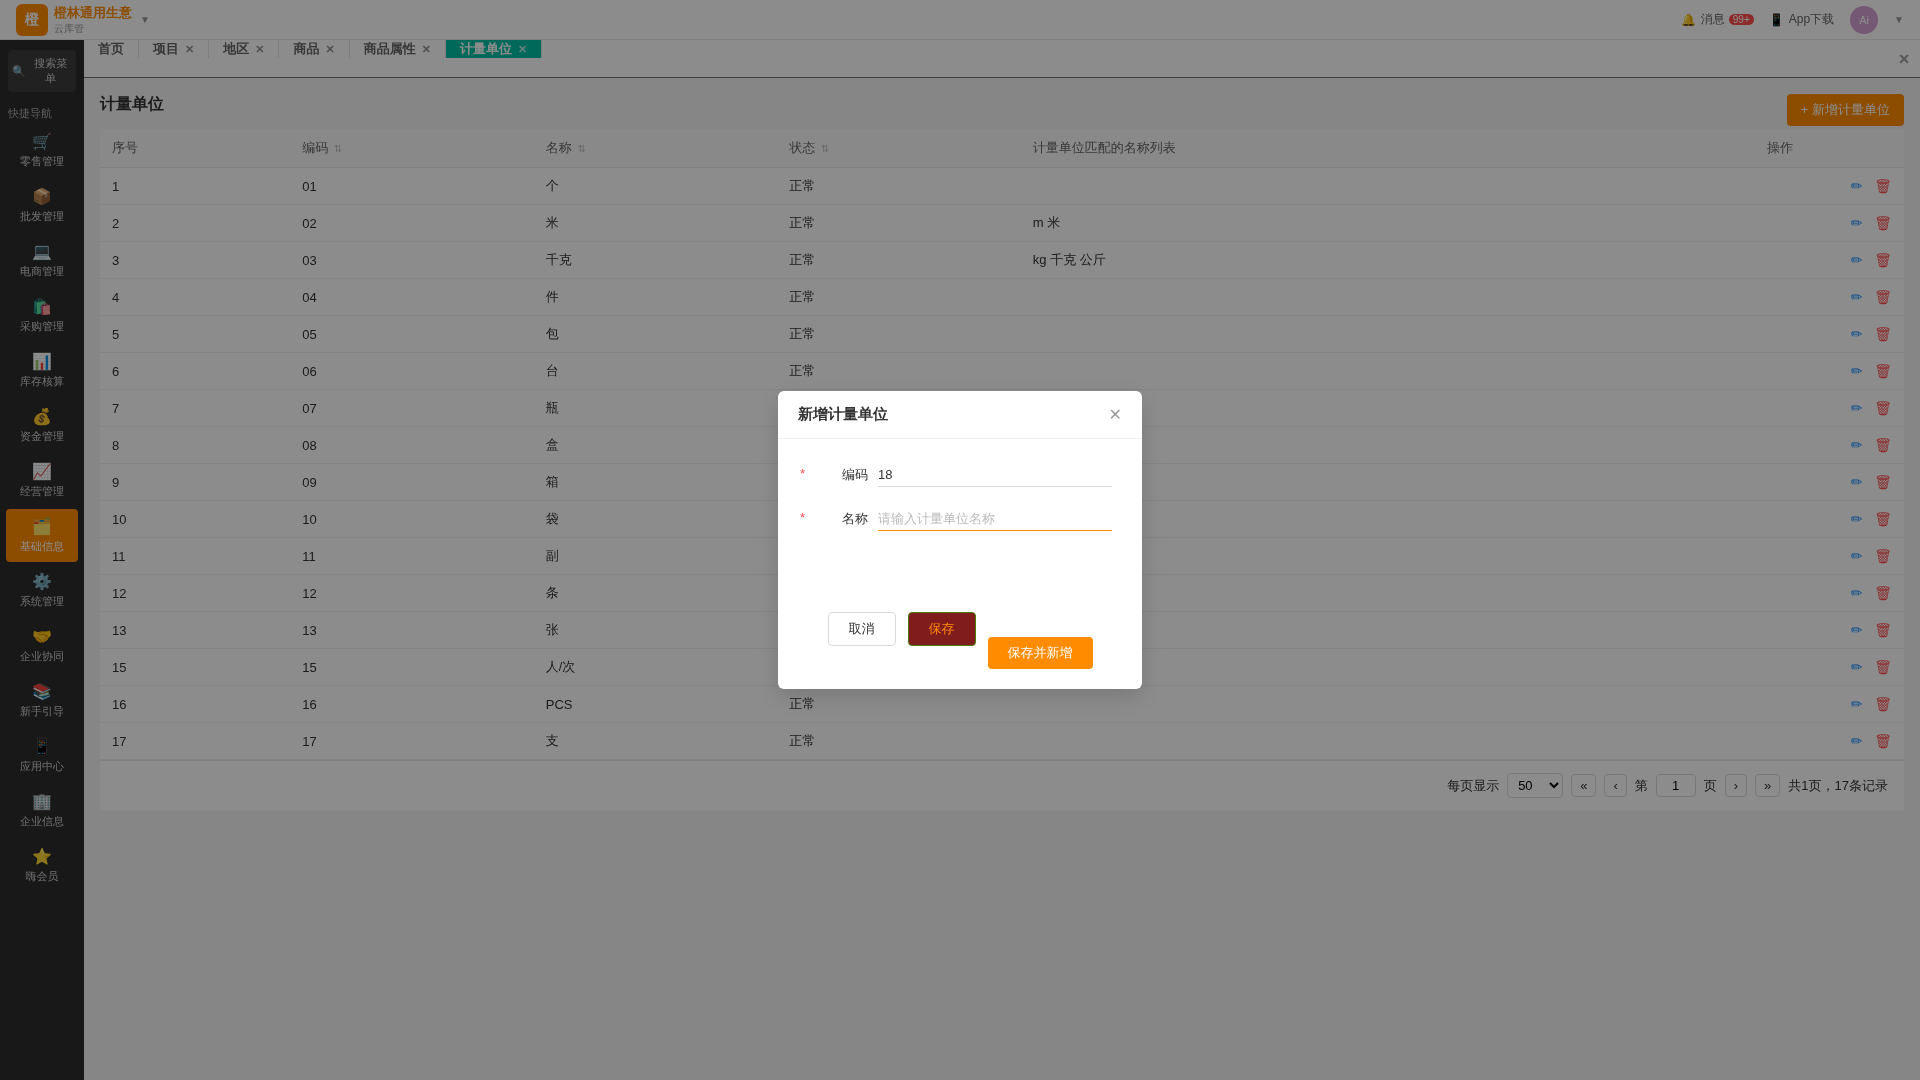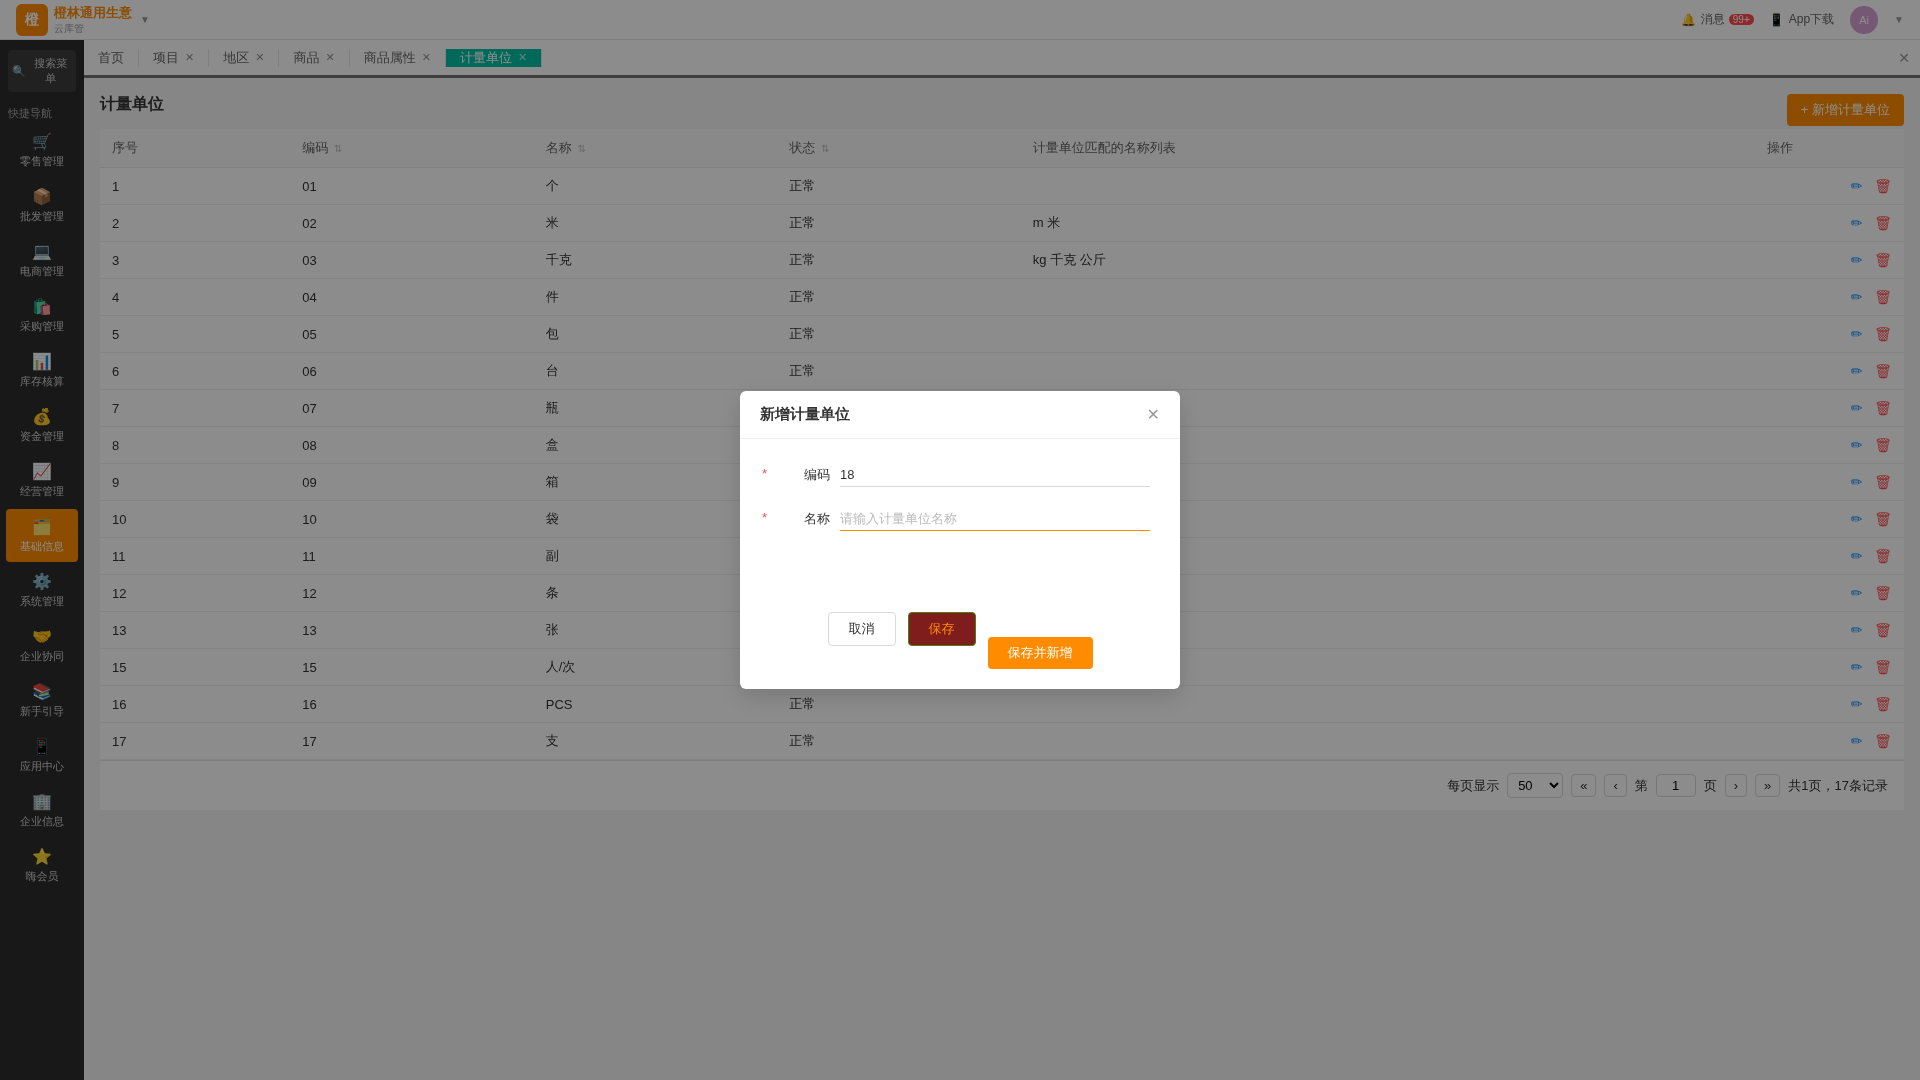--- a/index.html
+++ b/index.html
@@ -66,23 +66,24 @@
     .sidebar-item .icon { font-size: 16px; }
 
     
     .content-area { flex: 1; display: flex; flex-direction: column; overflow: hidden; }
 
     
     .tab-bar {
       height: 38px;
       background: #fff;
       display: flex;
-      align-items: center;
-      border-bottom: 3px solid #737373;
+      align-items: flex-start;
+      border-bottom: 1px solid #737373;
       position: relative;
+      font-weight: bold;
     }
     .tab-item {
       display: flex;
       align-items: center;
       padding: 0 14px;
       gap: 6px;
       cursor: pointer;
       font-size: 13px;
       color: #666;
       border-right: 1px solid #e8e8e8;
@@ -185,21 +186,21 @@
       top: 0; left: 0; right: 0; bottom: 0;
       background: rgba(0,0,0,0.45);
       z-index: 1000;
       display: flex;
       align-items: center;
       justify-content: center;
     }
     .modal {
       background: white;
       border-radius: 6px;
-      width: 440px;
+      width: 364px;
       box-shadow: 0 8px 24px rgba(0,0,0,0.15);
     }
     .modal-header {
       display: flex;
       align-items: center;
       justify-content: space-between;
       padding: 14px 20px;
       border-bottom: 1px solid #f0f0f0;
     }
     .modal-title { font-size: 15px; font-weight: bold; color: #333; }

